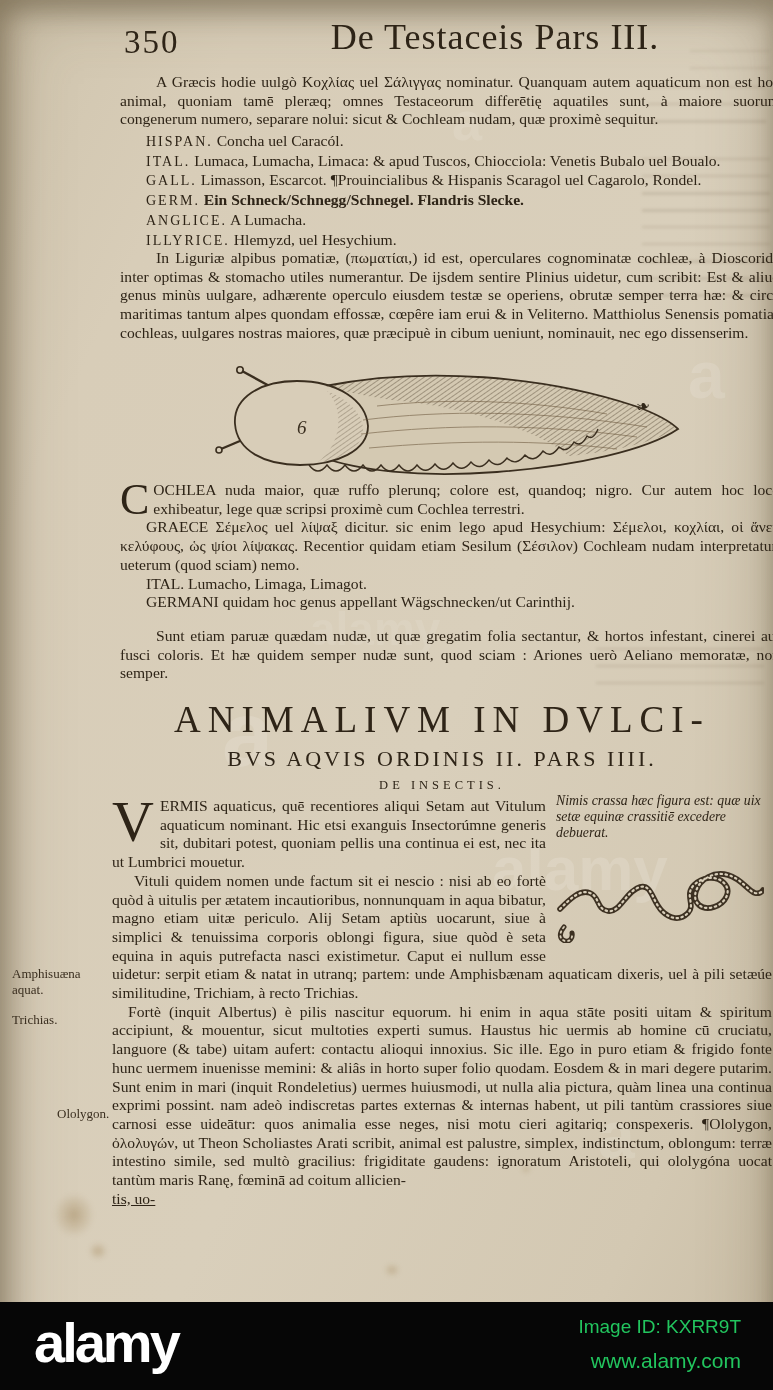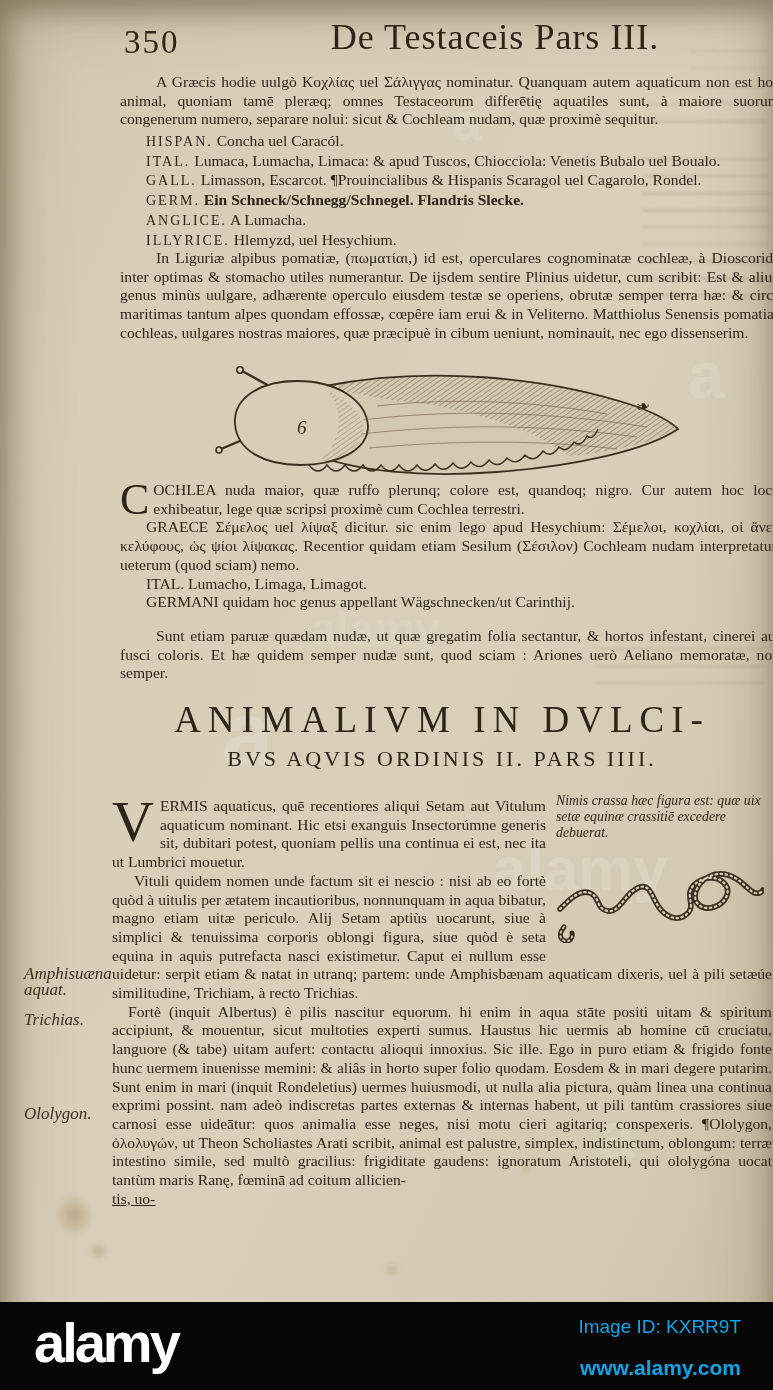--- a/index.html
+++ b/index.html
@@ -22,38 +22,38 @@
   .heading-block{left:112px;top:698px;width:660px;text-align:center;}
   .heading-1{font-size:37px;letter-spacing:7px;white-space:nowrap;}
   .heading-2{font-size:22px;letter-spacing:3px;margin-top:5px;text-align:center;}
   .heading-3{font-size:12.5px;letter-spacing:4px;margin-top:6px;}
   .vermis{left:112px;top:797px;width:660px;font-size:15.6px;line-height:18.7px;text-align:justify;}
   .vermis p{margin:0;}
   .vermis-aside{float:right;width:208px;margin:-4px 8px 4px 10px;}
   .fig-note{font-style:italic;font-size:13.8px;line-height:16px;text-align:left;}
   .worm-svg{display:block;margin-top:10px;}
   .catchword{text-align:left;margin-top:2px;text-decoration:underline;}
-  .margin-notes{left:24px;top:966px;width:100px;font-style:italic;font-size:17px;line-height:16px;color:#3a2e1f;}
+  .margin-notes{left:12px;top:966px;width:100px;font-size:13px;line-height:16px;color:#3a2e1f;}
   .margin-notes .mn2{margin-top:14px;}
-  .margin-notes .mn3{margin-top:78px;}
+  .margin-notes .mn3{margin-top:78px;margin-left:45px;}
   .slug-fig{left:205px;top:364px;}
   .ornament{left:636px;top:396px;font-size:17px;transform:rotate(-15deg);color:#32281a;}
   .ghost{position:absolute;pointer-events:none;opacity:.5;filter:blur(1.4px);
     background:repeating-linear-gradient(180deg, rgba(92,76,52,.28) 0 2.5px, transparent 2.5px 17px);}
   .wm{position:absolute;pointer-events:none;color:rgba(255,255,255,.13);
     font-family:"Liberation Sans","DejaVu Sans",sans-serif;font-weight:bold;line-height:1;}
   .stain{position:absolute;pointer-events:none;border-radius:50%;filter:blur(2px);}
   .bar{position:absolute;left:0;top:1302px;width:773px;height:88px;background:#060606;}
   .bar-logo{position:absolute;left:34px;top:8px;color:#fff;
     font-family:"Liberation Sans","DejaVu Sans",sans-serif;font-weight:bold;
     font-size:56px;letter-spacing:-3px;}
-  .bar-right{position:absolute;right:32px;top:14px;text-align:right;color:#0ea5e9;
+  .bar-right{position:absolute;right:32px;top:14px;text-align:right;color:#22c55e;
     font-family:"Liberation Sans","DejaVu Sans",sans-serif;}
   .bar-id{font-size:19px;}
-  .bar-url{font-size:21px;font-weight:bold;margin-top:18px;}
+  .bar-url{font-size:21px;font-weight:normal;margin-top:11px;}
   svg text{font-family:"Liberation Serif","DejaVu Serif",serif;}
 </style>
 </head>
 <body>
 
 <div class="scan">
 
   <div class="ghost" style="left:648px;top:86px;width:118px;height:50px;"></div>
   <div class="ghost" style="left:642px;top:158px;width:128px;height:146px;"></div>
   <div class="ghost" style="left:596px;top:648px;width:168px;height:36px;"></div>
@@ -128,20 +128,21 @@
     <p><span class="dropcap">C</span><span>OCHLEA nuda maior, quæ ruffo plerunq; colore est, quandoq; nigro.  Cur autem hoc loco exhibeatur, lege quæ scripsi proximè cum Cochlea terrestri.</span></p>
     <p style="clear:both;text-indent:26px;">GRAECE Σέμελος uel λίψαξ dicitur. sic enim lego apud Hesychium: Σέμελοι, κοχλίαι, οἱ ἄνευ κελύφους, ὡς ψίοι λίψακας.  Recentior quidam etiam Sesilum (Σέσιλον) Cochleam nudam interpretatur, ueterum (quod sciam) nemo.</p>
     <p style="text-indent:26px;">ITAL. Lumacho, Limaga, Limagot.</p>
     <p style="text-indent:26px;">GERMANI quidam hoc genus appellant Wägschnecken/ut Carinthij.</p>
     <p class="indent" style="margin-top:15px;">Sunt etiam paruæ quædam nudæ, ut quæ gregatim folia sectantur, &amp; hortos infestant, cinerei aut fusci coloris.  Et hæ quidem semper nudæ sunt, quod sciam : Ariones uerò Aeliano memoratæ, non semper.</p>
   </div>
 
   <div class="abs heading-block">
     <div class="heading-1">ANIMALIVM IN DVLCI-</div>
     <div class="heading-2">BVS AQVIS ORDINIS II. PARS IIII.</div>
+    <div class="heading-3">DE INSECTIS.</div>
   </div>
 
   <div class="abs vermis">
     <div class="vermis-aside">
       <div class="fig-note">Nimis crassa hæc figura est: quæ uix setæ equinæ crassitiē excedere debuerat.</div>
       <svg class="worm-svg" width="208" height="92" viewBox="0 0 208 92">
         <g fill="none" stroke-linecap="round">
           <path d="M4,58 C14,48 24,38 34,42 C44,46 40,58 52,60 C64,62 70,40 84,36 C96,33 96,50 106,60 C114,68 124,70 132,62 C140,54 128,44 138,34 C146,26 160,24 168,32 C176,40 170,52 158,56 C146,60 136,52 140,40 C144,28 158,20 172,24 C186,28 192,40 199,42 C203,43 206,41 207,39" stroke="#3d3122" stroke-width="5.6"></path>
           <path d="M4,58 C14,48 24,38 34,42 C44,46 40,58 52,60 C64,62 70,40 84,36 C96,33 96,50 106,60 C114,68 124,70 132,62 C140,54 128,44 138,34 C146,26 160,24 168,32 C176,40 170,52 158,56 C146,60 136,52 140,40 C144,28 158,20 172,24 C186,28 192,40 199,42 C203,43 206,41 207,39" stroke="#d9cfba" stroke-width="2.2" stroke-dasharray="1.5,3.5"></path>
           <path d="M8,76 C3,82 3,88 9,90 C14,91 17,87 16,82" stroke="#3d3122" stroke-width="5"></path>

